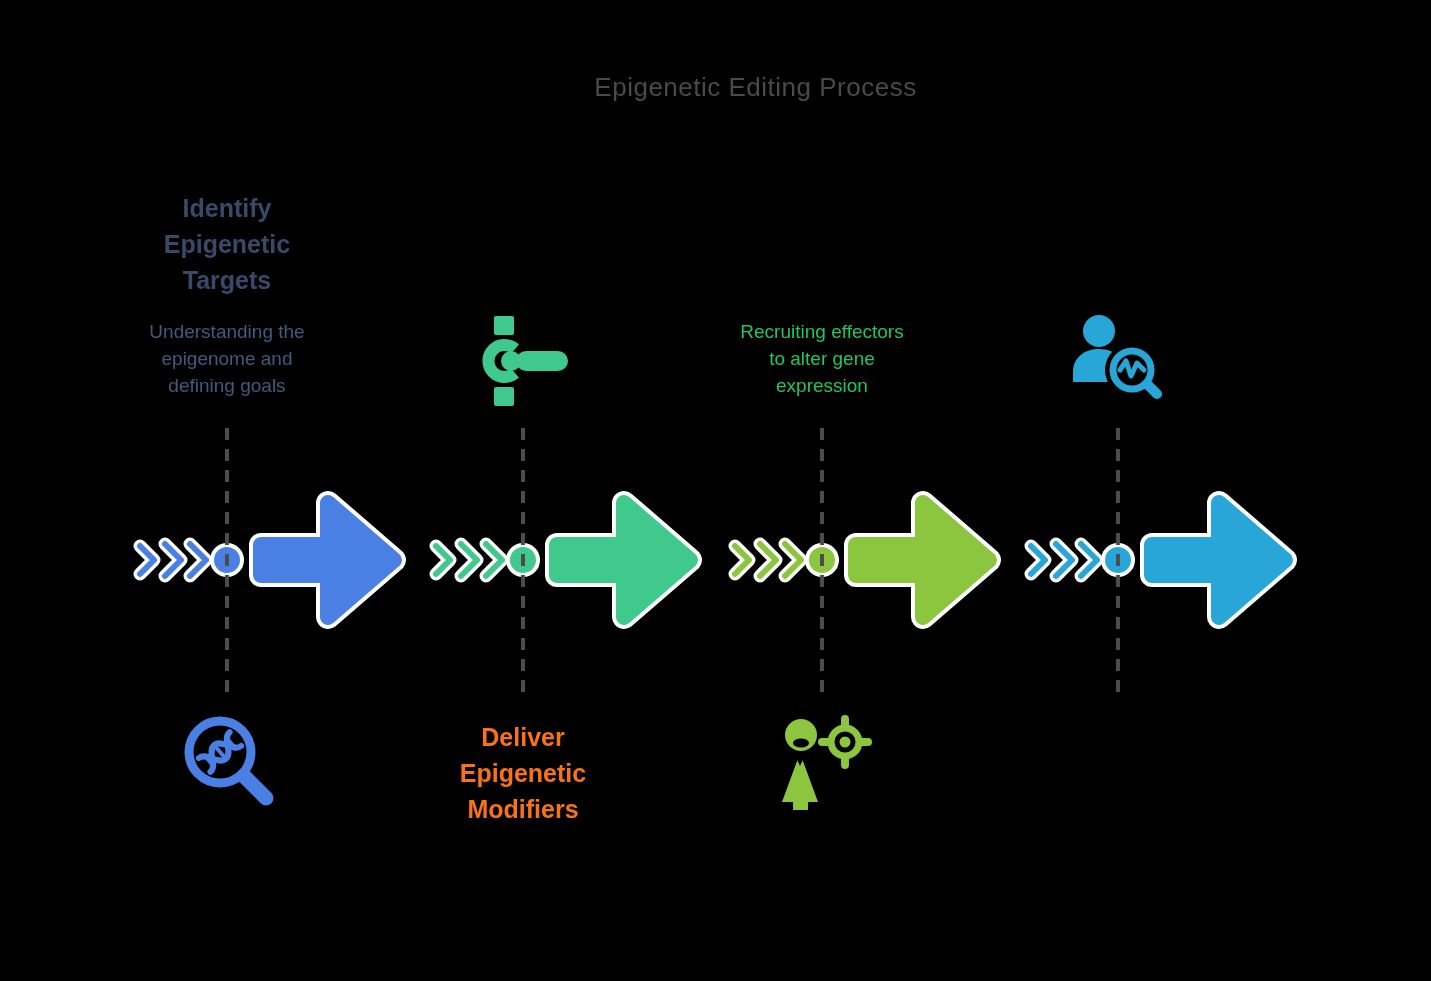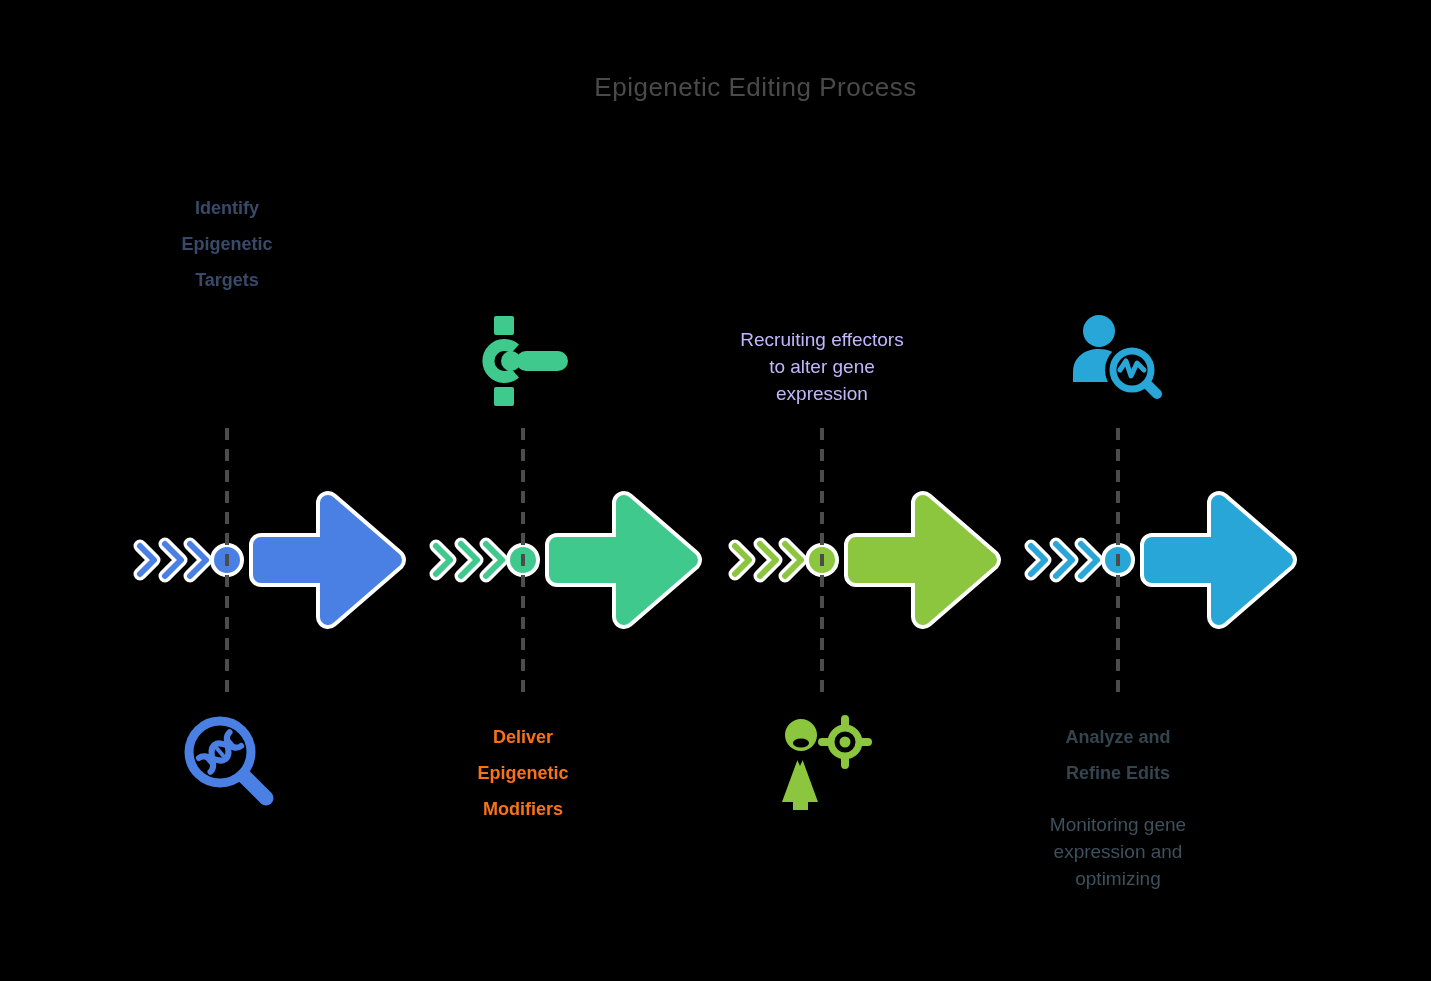--- a/index.html
+++ b/index.html
@@ -1,40 +1,43 @@
 <!DOCTYPE html>
 <html><head>
 <meta charset="utf-8">
 <style>
   html,body{margin:0;padding:0;background:#000;}
   #canvas{position:relative;width:1431px;height:981px;background:#000;overflow:hidden;
           font-family:"Liberation Sans",sans-serif;}
   .title{position:absolute;top:72px;left:0;width:1431px;text-align:center;
          font-size:26px;font-weight:400;letter-spacing:.5px;margin-left:40px;}
-  .heading{position:absolute;width:280px;text-align:center;font-size:18px;font-weight:700;
+  .heading{position:absolute;width:280px;text-align:center;font-size:25px;font-weight:700;
            line-height:36px;white-space:pre-line;}
   .desc{position:absolute;width:280px;text-align:center;font-size:19px;font-weight:400;
         line-height:27px;white-space:pre-line;}
   .dashline{position:absolute;top:428px;width:4px;height:272px;z-index:5;
             background:repeating-linear-gradient(to bottom,var(--dash) 0 12px,transparent 12px 21px);}
   .dot{position:absolute;top:543px;width:26px;height:26px;border-radius:50%;
        border:4px solid var(--outline);background:currentColor;z-index:4;}
   .chevrons,.bigarrow,.icon{position:absolute;}
   svg{display:block;overflow:visible;}
 </style>
 </head>
 <body>
 
 <div id="canvas" style="background: rgb(0, 0, 0); --outline: #ffffff; --dash: #4c4c4c;">
 
   <div class="title" style="color: rgb(74, 74, 74);">Epigenetic Editing Process</div>
 
   <div class="heading" style="left: 87px; top: 190px; color: rgb(57, 74, 104);">Identify
 Epigenetic
 Targets</div>
+  <div class="desc" style="left: 87px; top: 318px; color: rgb(68, 89, 126);">Understanding the
+epigenome and
+defining goals</div>
   <div class="dashline" style="left:225px"></div>
   <div class="dot" style="left: 210px; color: rgb(74, 128, 228);"></div>
   <div class="chevrons" style="left: 135px; top: 538px; color: rgb(74, 128, 228);">
     <svg width="80" height="44" viewBox="0 0 80 44">
       <g fill="none" stroke-linecap="round" stroke-linejoin="round">
         <path d="M5 8 L19 22 L5 36 M30 6 L46 22 L30 38 M55 6 L71 22 L55 38" stroke="#fff" stroke-width="13"></path>
         <path d="M5 8 L19 22 L5 36 M30 6 L46 22 L30 38 M55 6 L71 22 L55 38" stroke="currentColor" stroke-width="6"></path>
       </g>
     </svg>
   </div>
@@ -80,21 +83,21 @@
   <div class="bigarrow" style="left: 544px; top: 485px; color: rgb(63, 201, 140);">
     <svg width="160" height="150" viewBox="0 0 160 150">
       <path d="M13 60 H80 V18 L146 75 L80 132 V90 H13 Z" fill="#fff" stroke="#fff" stroke-width="24" stroke-linejoin="round" stroke-linecap="round"></path>
       <path d="M13 60 H80 V18 L146 75 L80 132 V90 H13 Z" fill="currentColor" stroke="currentColor" stroke-width="16" stroke-linejoin="round" stroke-linecap="round"></path>
     </svg>
   </div>
   <div class="heading" style="left: 383px; top: 719px; color: #f97316;">Deliver
 Epigenetic
 Modifiers</div>
 
-  <div class="desc" style="left: 682px; top: 326px; color: #c4b5fd;">Recruiting effectors
+  <div class="desc" style="left: 682px; top: 318px; color: #22c55e;">Recruiting effectors
 to alter gene
 expression</div>
   <div class="dashline" style="left:820px"></div>
   <div class="dot" style="left: 805px; color: rgb(140, 198, 63);"></div>
   <div class="chevrons" style="left: 730px; top: 538px; color: rgb(140, 198, 63);">
     <svg width="80" height="44" viewBox="0 0 80 44">
       <g fill="none" stroke-linecap="round" stroke-linejoin="round">
         <path d="M5 8 L19 22 L5 36 M30 6 L46 22 L30 38 M55 6 L71 22 L55 38" stroke="#fff" stroke-width="13"></path>
         <path d="M5 8 L19 22 L5 36 M30 6 L46 22 L30 38 M55 6 L71 22 L55 38" stroke="currentColor" stroke-width="6"></path>
       </g>
@@ -137,19 +140,14 @@
         <path d="M5 8 L19 22 L5 36 M30 6 L46 22 L30 38 M55 6 L71 22 L55 38" stroke="currentColor" stroke-width="6"></path>
       </g>
     </svg>
   </div>
   <div class="bigarrow" style="left: 1139px; top: 485px; color: rgb(41, 166, 216);">
     <svg width="160" height="150" viewBox="0 0 160 150">
       <path d="M13 60 H80 V18 L146 75 L80 132 V90 H13 Z" fill="#fff" stroke="#fff" stroke-width="24" stroke-linejoin="round" stroke-linecap="round"></path>
       <path d="M13 60 H80 V18 L146 75 L80 132 V90 H13 Z" fill="currentColor" stroke="currentColor" stroke-width="16" stroke-linejoin="round" stroke-linecap="round"></path>
     </svg>
   </div>
-  <div class="heading" style="left: 978px; top: 719px; color: rgb(52, 69, 80);">Analyze and
-Refine Edits</div>
-  <div class="desc" style="left: 978px; top: 811px; color: rgb(61, 80, 92);">Monitoring gene
-expression and
-optimizing</div>
 
 </div>
 
 </body></html>

